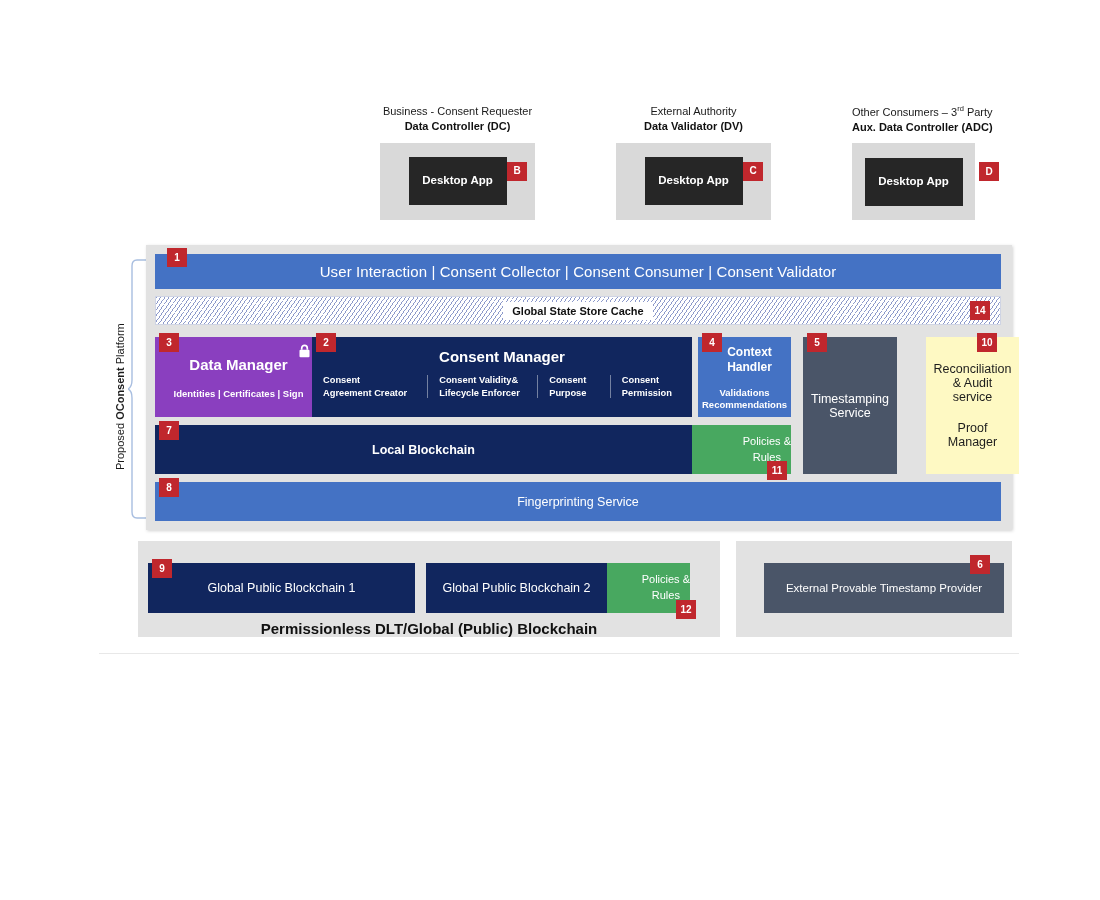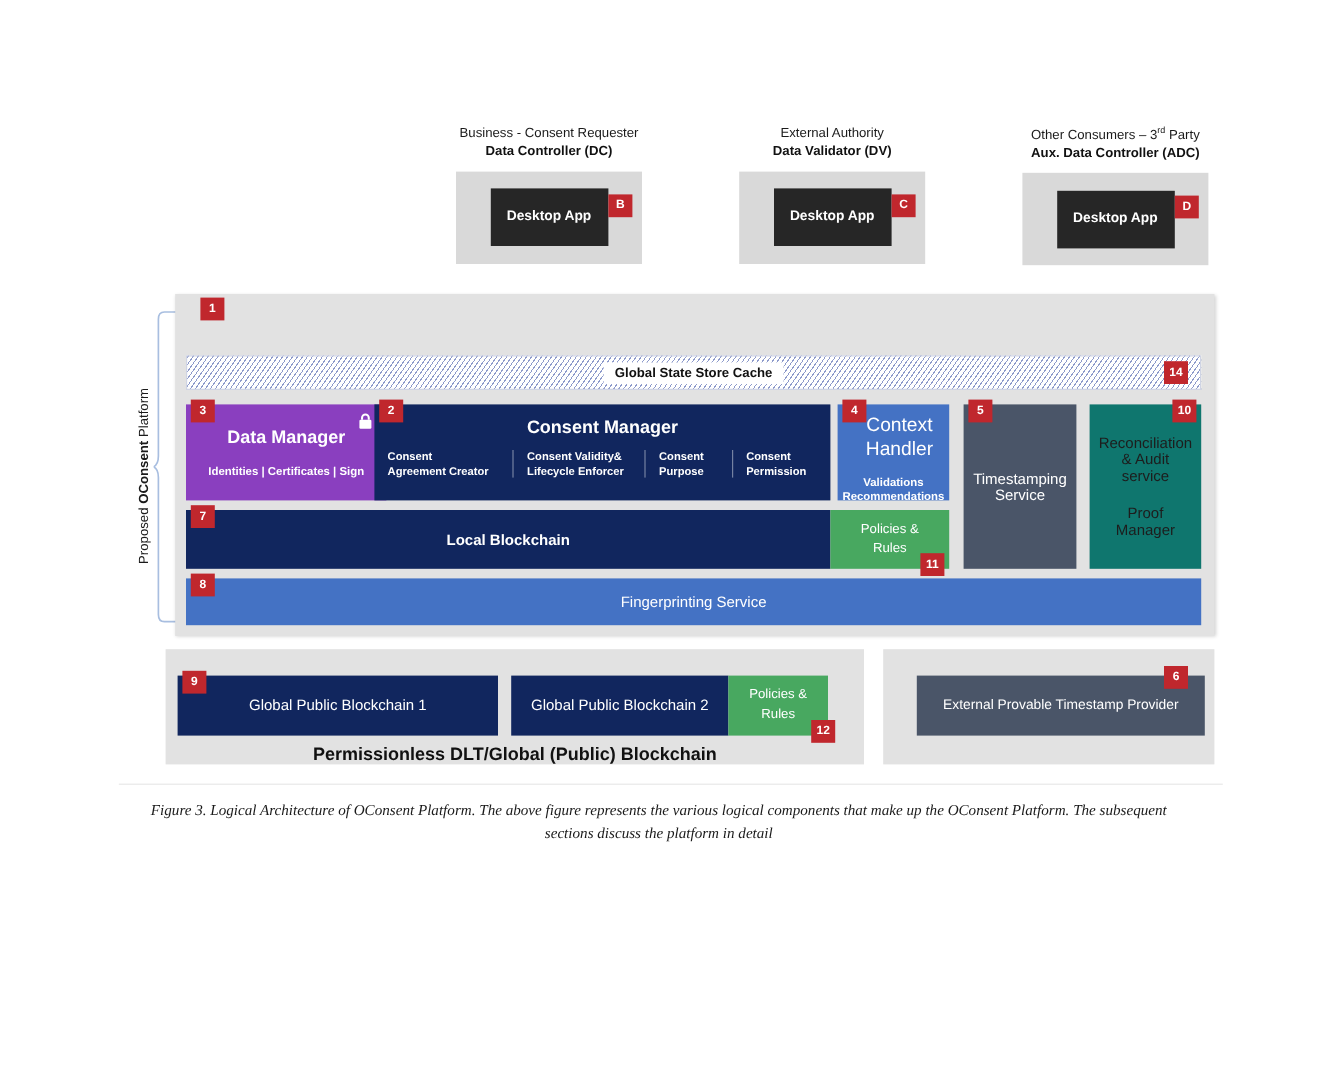--- a/index.html
+++ b/index.html
@@ -64,28 +64,28 @@
     display:flex;
     flex-direction:column;
     align-items:center;
     justify-content:center;
     text-align:center;
     color:#ffffff;
   }
   .blue{background:#4472C4;}
   .navy{background:#11265E;}
   .purple{background:#8A3FBF;}
-  .green{background:#48A860;}
+  .green{background:#48A860;align-items:flex-end;}
   .slate{background:#4A5568;}
-  .amber{background:#0f766e;color:#1d1d1d;}
+  .amber{background:#fef9c3;color:#1d1d1d;margin-left:18px;}
   .lightblue{background:#4472C4;}
 
   .t-bar{font-size:15px;font-weight:normal;letter-spacing:.1px;}
   .t-h{font-size:15px;font-weight:bold;}
-  .t-h2{font-size:16px;font-weight:normal;line-height:1.25;}
+  .t-h2{font-size:12px;font-weight:bold;line-height:1.25;}
   .t-sm{font-size:9.5px;font-weight:bold;line-height:1.3;}
   .t-md{font-size:11px;line-height:1.45;}
   .t-lb{font-size:12.5px;font-weight:bold;}
   .t-gb{font-size:12.5px;}
 
   
   .cache{
     position:absolute;
     background:
       repeating-linear-gradient(-55deg,
@@ -167,37 +167,40 @@
 
   <div class="actor" style="left:616px;top:104px;width:155px;">
     <div class="cap1">External Authority</div>
     <div class="cap2">Data Validator (DV)</div>
     <div class="tray" style="height:77px;">
       <div class="app" style="width:98px;height:48px;white-space:pre-line;">Desktop App</div>
       <div class="badge" style="left:127px;top:19px;">C</div>
     </div>
   </div>
 
-  <div class="actor" style="left:852px;top:104px;width:155px;">
+  <div class="actor" style="left:852px;top:104px;width:123px;">
     <div class="cap1"><span>Other Consumers – 3</span><sup>rd</sup><span> Party</span></div>
     <div class="cap2">Aux. Data Controller (ADC)</div>
     <div class="tray" style="height:77px;">
       <div class="app" style="width:98px;height:48px;white-space:pre-line;">Desktop App</div>
       <div class="badge" style="left:127px;top:19px;">D</div>
     </div>
   </div>
 
   <div class="vlabel" style="left:114px;top:470px;"><span>Proposed </span><b>OConsent</b><span> Platform</span></div>
 
   <svg class="bracket" style="left:128px;top:258px;" width="22" height="262" viewBox="0 0 22 262">
     <path d="M20,2 L9,2 Q4,2 4,8 L4,122 Q4,129 0,131 Q4,133 4,140 L4,254 Q4,260 9,260 L20,260" fill="none" stroke="#A8BEE0" stroke-width="1.4"></path>
   </svg>
 
   <div class="platform" style="left:146px;top:245px;width:866px;height:285px;">
 
+    <div class="blk blue" style="left:9px;top:9px;width:846px;height:35px;">
+      <span class="t-bar">User Interaction | Consent Collector | Consent Consumer | Consent Validator</span>
+    </div>
     <div class="badge" style="left:21px;top:3px;">1</div>
 
     <div class="cache" style="left:9px;top:51px;width:846px;height:29px;">
       <span class="cache-label">Global State Store Cache</span>
     </div>
     <div class="badge" style="left:824px;top:56px;">14</div>
 
     <div class="blk purple" style="left:9px;top:92px;width:167px;height:80px;">
       <span class="t-h" style="margin-top:2px;">Data Manager</span>
       <span class="t-sm" style="margin-top:15px;font-size:9.5px;">Identities | Certificates | Sign</span>
@@ -287,15 +290,14 @@
 
   <div class="group" style="left:736px;top:541px;width:276px;height:96px;">
     <div class="blk slate" style="left:28px;top:22px;width:240px;height:50px;">
       <span class="t-md" style="font-size:11.5px;">External Provable Timestamp Provider</span>
     </div>
     <div class="badge" style="left:234px;top:14px;">6</div>
   </div>
 
   <div class="rule" style="left:99px;top:653px;width:920px;"></div>
 
-  <div class="caption" style="left:106px;top:666px;width:886px;">Figure 3. Logical Architecture of OConsent Platform. The above figure represents the various logical components that make up the OConsent Platform. The subsequent sections discuss the platform in detail</div>
 
 </div>
 
 </body></html>

